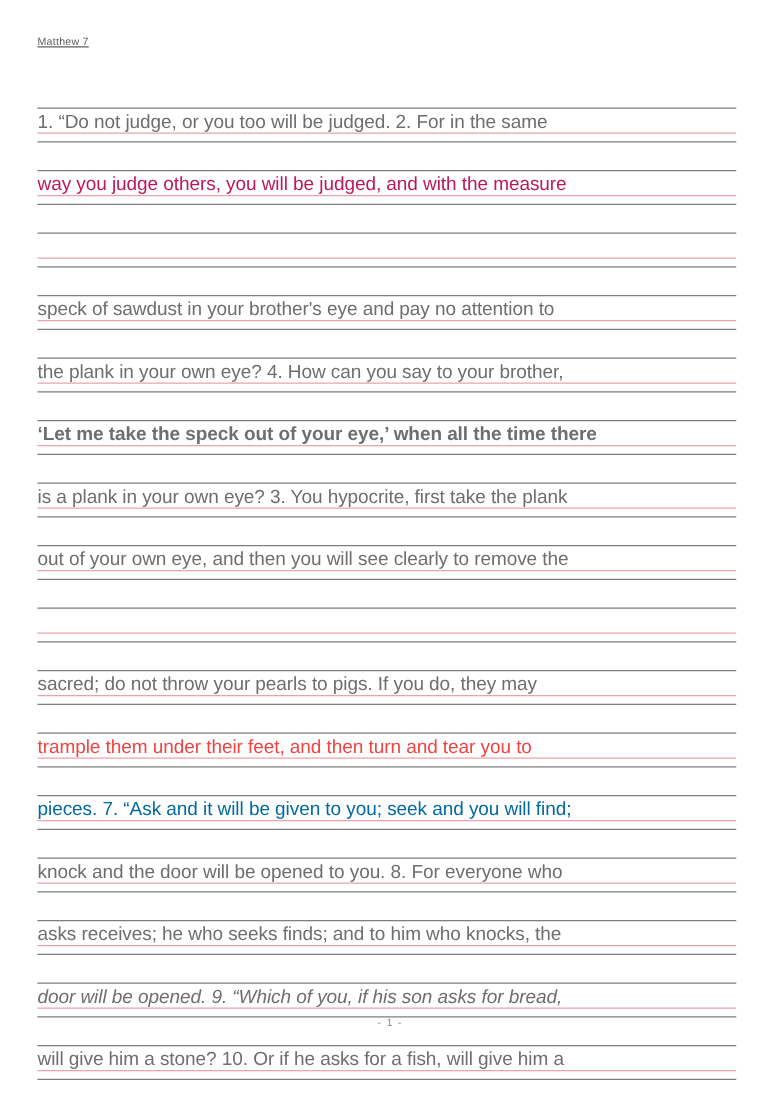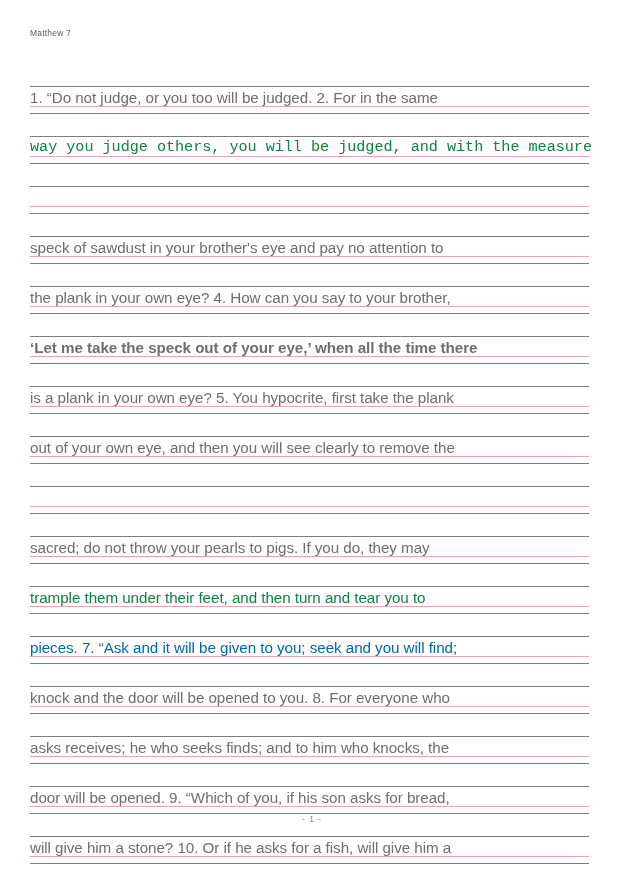--- a/index.html
+++ b/index.html
@@ -30,20 +30,21 @@
     top: 28px;
     width: 559px;
   }
   #header-text {
     font-size: 8.5px;
     color: #5f5f5f;
     letter-spacing: 0.2px;
     line-height: 11px;
     font-family: "Liberation Sans", sans-serif;
     white-space: nowrap;
+    text-decoration: underline;
   }
 
   
   #body-area {
     position: absolute;
     left: 30px;
     top: 42px;
     width: 559px;
     margin-top: 44px;
   }
@@ -121,21 +122,21 @@
 
   <div id="body-area">
       <div class="ruled-line">
         <div class="rule-top" style="background: rgb(125, 125, 125);"></div>
         <div class="line-text" style="color: rgb(110, 110, 110);">1. “Do not judge, or you too will be judged. 2. For in the same</div>
         <div class="rule-mid" style="background: rgb(233, 163, 171);"></div>
         <div class="rule-bottom" style="background: rgb(125, 125, 125);"></div>
       </div>
       <div class="ruled-line">
         <div class="rule-top" style="background: rgb(125, 125, 125);"></div>
-        <div class="line-text" style="color: #15803d; font-family: Liberation Mono, monospace;">way you judge others, you will be judged, and with the measure</div>
+        <div class="line-text" style="color: #be185d;">way you judge others, you will be judged, and with the measure</div>
         <div class="rule-mid" style="background: rgb(233, 163, 171);"></div>
         <div class="rule-bottom" style="background: rgb(125, 125, 125);"></div>
       </div>
       <div class="ruled-line">
         <div class="rule-top" style="background: rgb(125, 125, 125);"></div>
         <div class="rule-mid" style="background: rgb(233, 163, 171);"></div>
         <div class="rule-bottom" style="background: rgb(125, 125, 125);"></div>
       </div>
       <div class="ruled-line">
         <div class="rule-top" style="background: rgb(125, 125, 125);"></div>
@@ -150,21 +151,21 @@
         <div class="rule-bottom" style="background: rgb(125, 125, 125);"></div>
       </div>
       <div class="ruled-line">
         <div class="rule-top" style="background: rgb(125, 125, 125);"></div>
         <div class="line-text" style="color: rgb(110, 110, 110); font-weight: bold;">‘Let me take the speck out of your eye,’ when all the time there</div>
         <div class="rule-mid" style="background: rgb(233, 163, 171);"></div>
         <div class="rule-bottom" style="background: rgb(125, 125, 125);"></div>
       </div>
       <div class="ruled-line">
         <div class="rule-top" style="background: rgb(125, 125, 125);"></div>
-        <div class="line-text" style="color: rgb(110, 110, 110);">is a plank in your own eye? 5. You hypocrite, first take the plank</div>
+        <div class="line-text" style="color: rgb(110, 110, 110);">is a plank in your own eye? 3. You hypocrite, first take the plank</div>
         <div class="rule-mid" style="background: rgb(233, 163, 171);"></div>
         <div class="rule-bottom" style="background: rgb(125, 125, 125);"></div>
       </div>
       <div class="ruled-line">
         <div class="rule-top" style="background: rgb(125, 125, 125);"></div>
         <div class="line-text" style="color: rgb(110, 110, 110);">out of your own eye, and then you will see clearly to remove the</div>
         <div class="rule-mid" style="background: rgb(233, 163, 171);"></div>
         <div class="rule-bottom" style="background: rgb(125, 125, 125);"></div>
       </div>
       <div class="ruled-line">
@@ -173,21 +174,21 @@
         <div class="rule-bottom" style="background: rgb(125, 125, 125);"></div>
       </div>
       <div class="ruled-line">
         <div class="rule-top" style="background: rgb(125, 125, 125);"></div>
         <div class="line-text" style="color: rgb(110, 110, 110);">sacred; do not throw your pearls to pigs. If you do, they may</div>
         <div class="rule-mid" style="background: rgb(233, 163, 171);"></div>
         <div class="rule-bottom" style="background: rgb(125, 125, 125);"></div>
       </div>
       <div class="ruled-line">
         <div class="rule-top" style="background: rgb(125, 125, 125);"></div>
-        <div class="line-text" style="color: #15803d;">trample them under their feet, and then turn and tear you to</div>
+        <div class="line-text" style="color: #ef4444;">trample them under their feet, and then turn and tear you to</div>
         <div class="rule-mid" style="background: rgb(233, 163, 171);"></div>
         <div class="rule-bottom" style="background: rgb(125, 125, 125);"></div>
       </div>
       <div class="ruled-line">
         <div class="rule-top" style="background: rgb(125, 125, 125);"></div>
         <div class="line-text" style="color: #0369a1;">pieces. 7. “Ask and it will be given to you; seek and you will find;</div>
         <div class="rule-mid" style="background: rgb(233, 163, 171);"></div>
         <div class="rule-bottom" style="background: rgb(125, 125, 125);"></div>
       </div>
       <div class="ruled-line">
@@ -197,21 +198,21 @@
         <div class="rule-bottom" style="background: rgb(125, 125, 125);"></div>
       </div>
       <div class="ruled-line">
         <div class="rule-top" style="background: rgb(125, 125, 125);"></div>
         <div class="line-text" style="color: rgb(110, 110, 110);">asks receives; he who seeks finds; and to him who knocks, the</div>
         <div class="rule-mid" style="background: rgb(233, 163, 171);"></div>
         <div class="rule-bottom" style="background: rgb(125, 125, 125);"></div>
       </div>
       <div class="ruled-line">
         <div class="rule-top" style="background: rgb(125, 125, 125);"></div>
-        <div class="line-text" style="color: rgb(110, 110, 110);">door will be opened. 9. “Which of you, if his son asks for bread,</div>
+        <div class="line-text" style="color: rgb(110, 110, 110); font-style: italic;">door will be opened. 9. “Which of you, if his son asks for bread,</div>
         <div class="rule-mid" style="background: rgb(233, 163, 171);"></div>
         <div class="rule-bottom" style="background: rgb(125, 125, 125);"></div>
       </div>
       <div class="ruled-line">
         <div class="rule-top" style="background: rgb(125, 125, 125);"></div>
         <div class="line-text" style="color: rgb(110, 110, 110);">will give him a stone? 10. Or if he asks for a fish, will give him a</div>
         <div class="rule-mid" style="background: rgb(233, 163, 171);"></div>
         <div class="rule-bottom" style="background: rgb(125, 125, 125);"></div>
       </div>
     </div>

